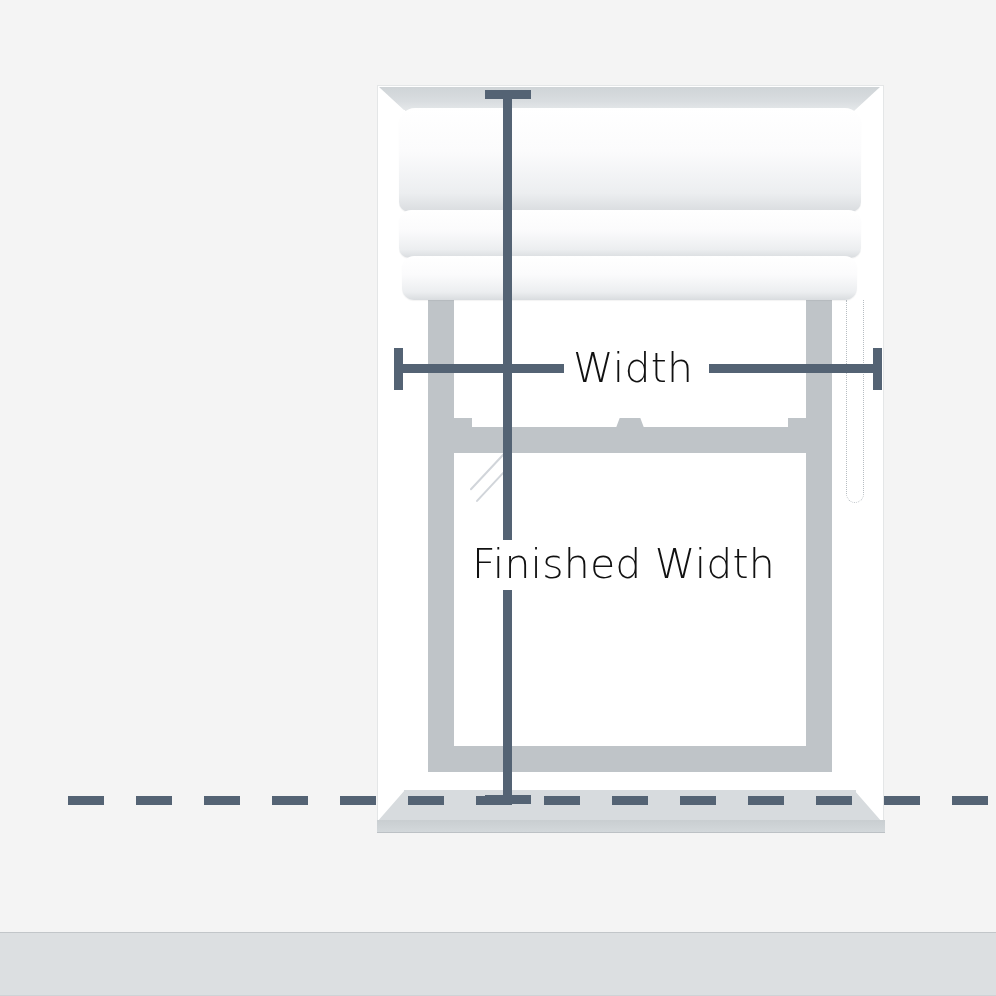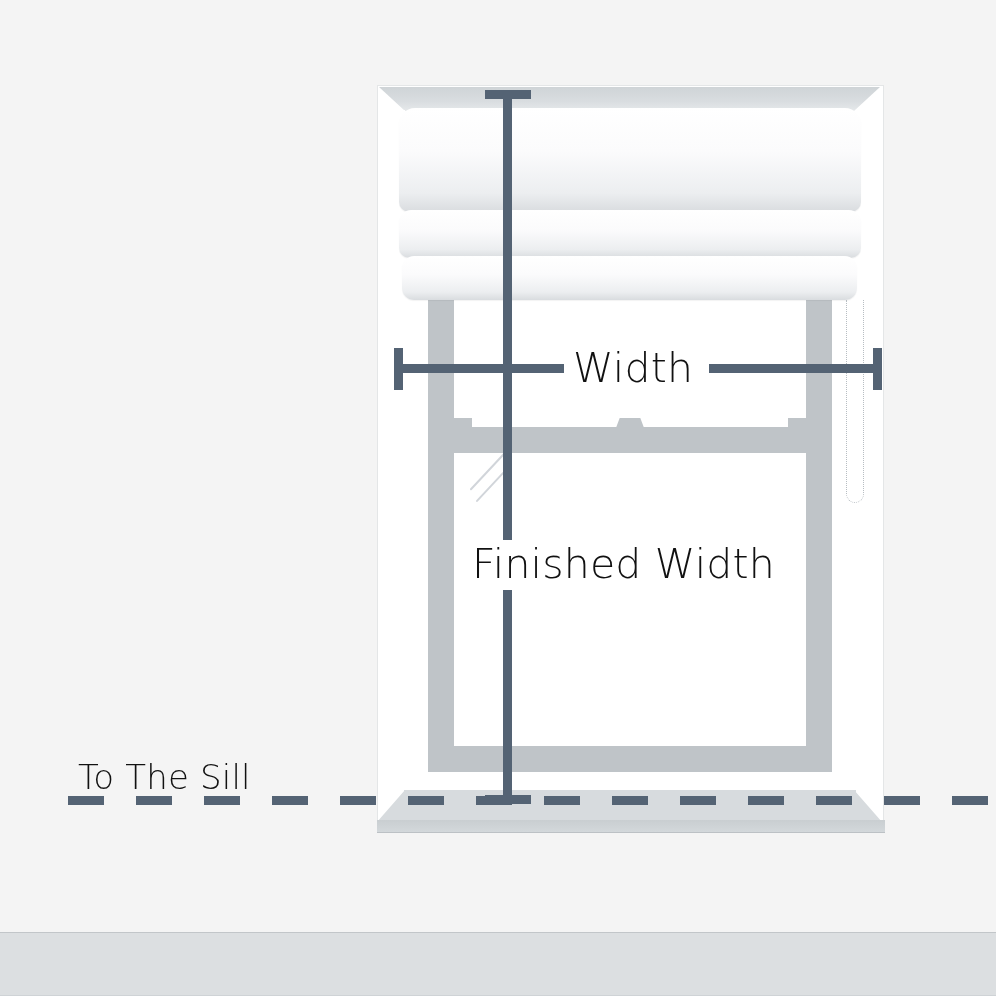--- a/index.html
+++ b/index.html
@@ -186,17 +186,16 @@
   <div class="m-line-h" style="left:398px;top:364px;width:166px;height:9px;"></div>
   <div class="m-line-h" style="left:709px;top:364px;width:173px;height:9px;"></div>
   <div class="m-cap-v" style="left:873px;top:348px;width:9px;height:42px;"></div>
 
   <div class="dashed-line" style="left:68px;top:796px;width:928px;"></div>
 
   <div class="m-label width-label" style="left:573px;top:348px;">Width</div>
 
   <div class="m-label length-label" style="left:472px;top:544px;">Finished Width</div>
 
-  <div class="m-label sill-label" style="left:78px;top:760px;">To The Sill</div>
 
   <div class="floor-strip" style="top:932px;height:62px;"></div>
 
 </div>
 
 </body></html>

